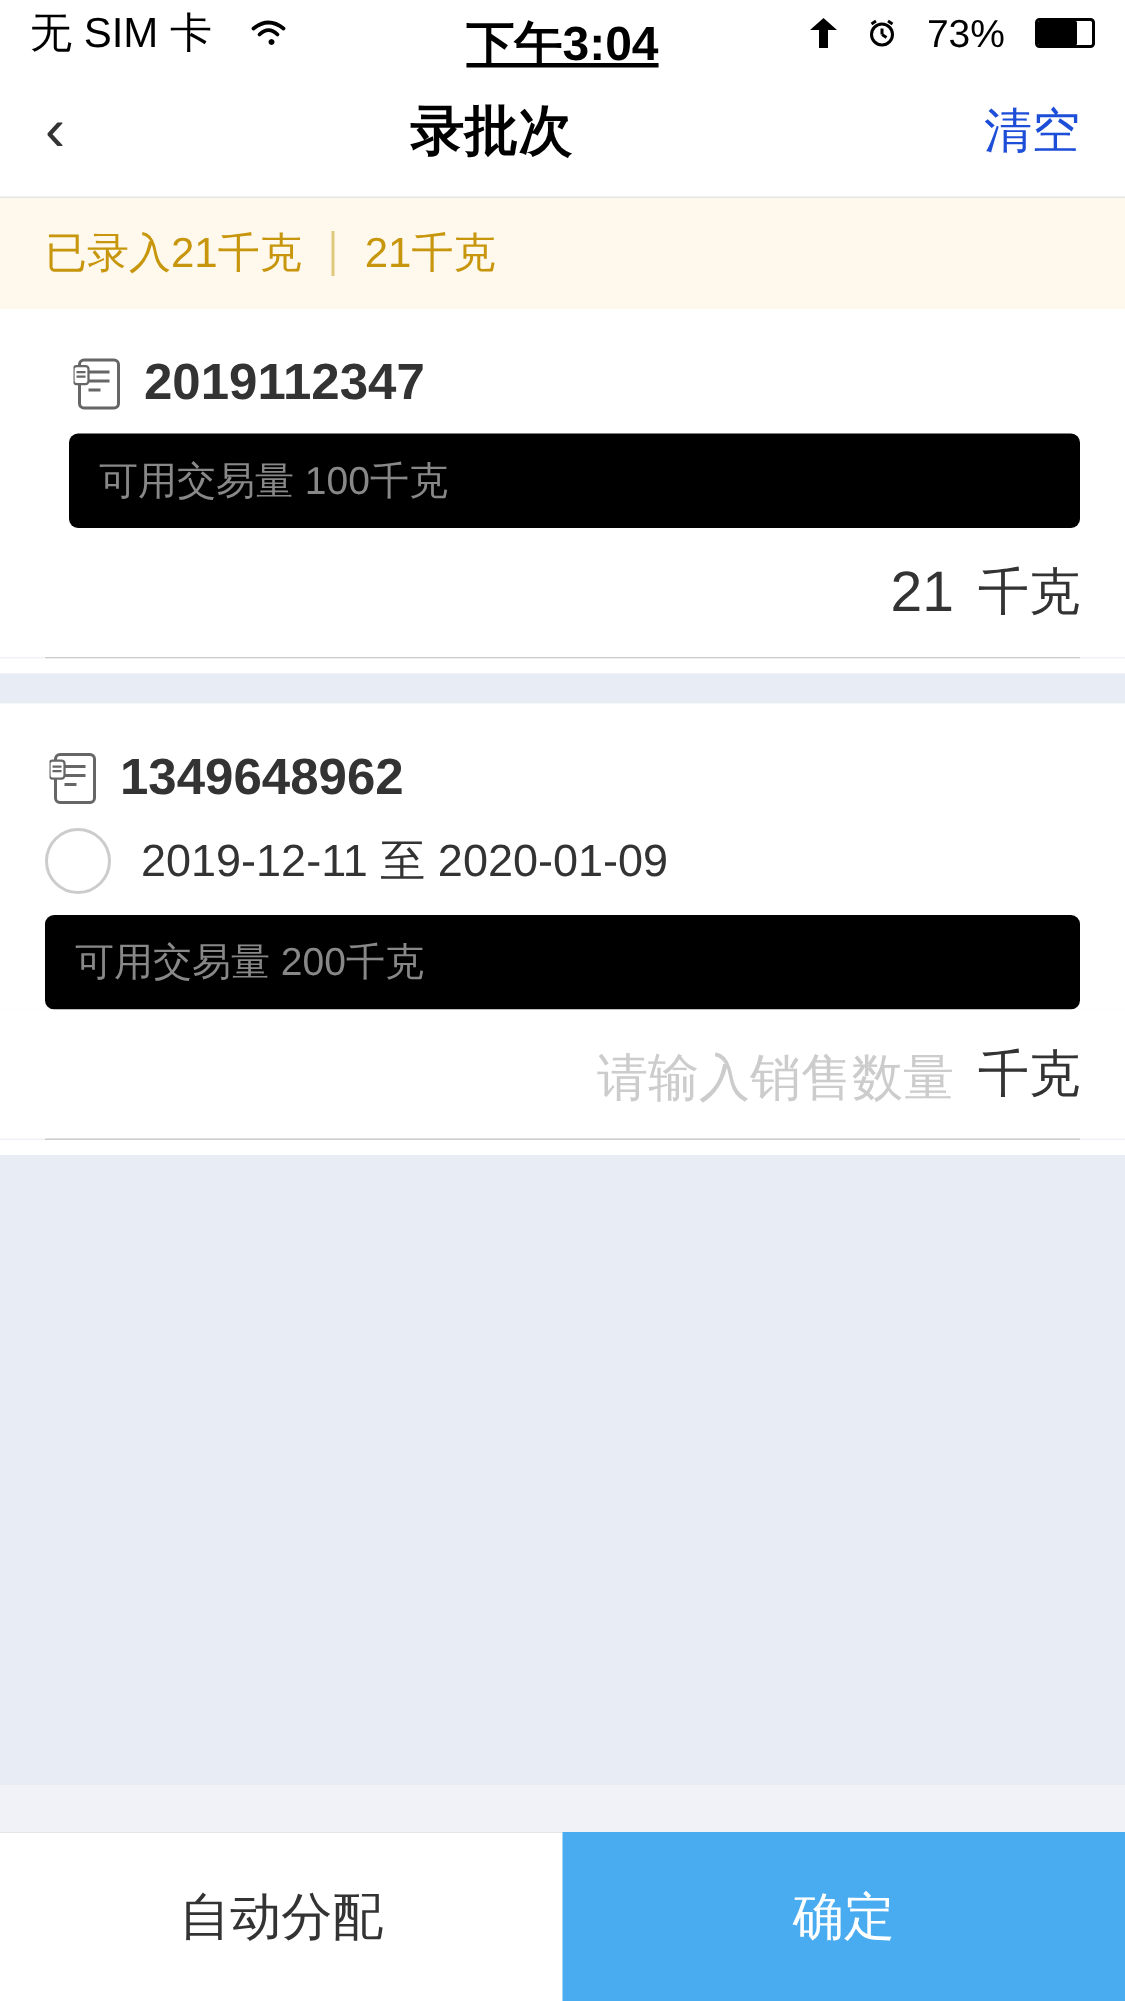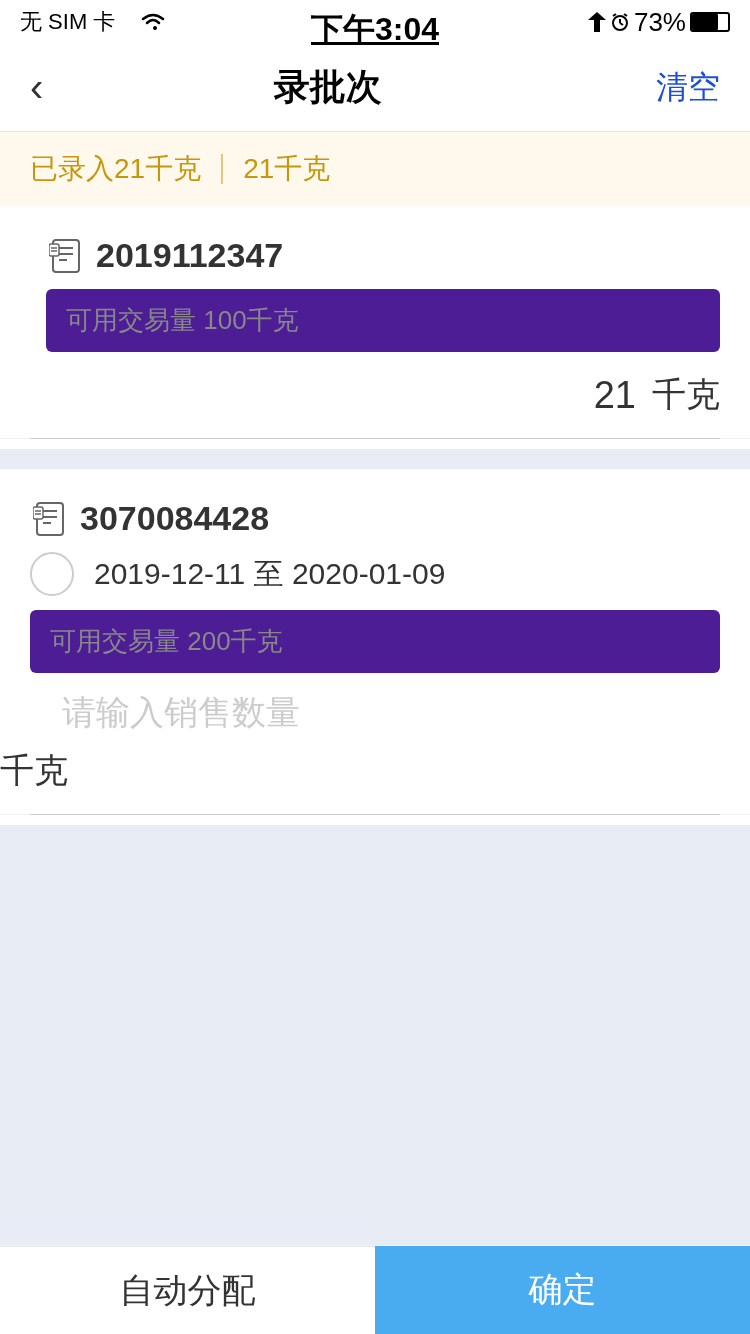--- a/index.html
+++ b/index.html
@@ -21,37 +21,37 @@
       display: flex;
       align-items: center;
       justify-content: space-between;
       padding: 0 20px;
       font-size: 28px;
     }
     .status-left {
       display: flex;
       align-items: center;
       gap: 24px;
-      font-size: 22px;
+      font-size: 28px;
       color: #000;
     }
     .status-center {
       font-size: 32px;
       font-weight: 600;
       color: #000;
       position: absolute;
       left: 50%;
       transform: translateX(-50%);
       top: 8px;
       text-decoration: underline;
     }
     .status-right {
       display: flex;
       align-items: center;
-      gap: 4px;
+      gap: 20px;
       font-size: 26px;
       color: #000;
     }
     .battery-icon {
       display: inline-block;
       width: 40px;
       height: 20px;
       border: 2px solid #000;
       border-radius: 3px;
       position: relative;
@@ -162,21 +162,21 @@
       content: '✓';
       color: #fff;
       font-size: 26px;
       font-weight: bold;
     }
     .batch-date {
       font-size: 30px;
       color: #333;
     }
     .batch-availability {
-      background: #4c1d95;
+      background: #000000;
       border-radius: 6px;
       padding: 14px 20px;
       margin-bottom: 0;
     }
     .batch-availability-text {
       font-size: 26px;
       color: #888;
     }
 
     
@@ -213,24 +213,23 @@
     .batch-card-2 {
       background: #fff;
       padding: 30px 30px 0 30px;
     }
 
     
     .input-row {
       background: #fff;
       padding: 20px 30px 20px 0;
       display: flex;
-      align-items: flex-start;
+      align-items: flex-end;
       justify-content: flex-end;
       gap: 16px;
-      flex-direction: column;
     }
     .qty-input {
       font-size: 34px;
       color: #ccc;
       border: none;
       outline: none;
       text-align: right;
       background: transparent;
       width: 300px;
     }
@@ -253,21 +252,21 @@
       flex: 1;
       min-height: 400px;
     }
 
     
     .bottom-bar {
       position: fixed;
       bottom: 0;
       left: 0;
       width: 750px;
-      height: 88px;
+      height: 113px;
       display: flex;
       background: #fff;
     }
     .btn-auto {
       flex: 1;
       display: flex;
       align-items: center;
       justify-content: center;
       font-size: 34px;
       color: #333;
@@ -364,21 +363,21 @@
       <svg width="34" height="36" viewBox="0 0 34 36">
         <rect x="4" y="2" width="26" height="32" rx="3" stroke="#666" stroke-width="2" fill="none"></rect>
         <line x1="10" y1="10" x2="24" y2="10" stroke="#666" stroke-width="2"></line>
         <line x1="10" y1="16" x2="24" y2="16" stroke="#666" stroke-width="2"></line>
         <line x1="10" y1="22" x2="18" y2="22" stroke="#666" stroke-width="2"></line>
         <rect x="0" y="6" width="10" height="12" rx="2" fill="#fff" stroke="#666" stroke-width="1.5"></rect>
         <line x1="2" y1="10" x2="8" y2="10" stroke="#666" stroke-width="1.5"></line>
         <line x1="2" y1="13" x2="8" y2="13" stroke="#666" stroke-width="1.5"></line>
       </svg>
     </span>
-    <span class="batch-id">3070084428</span>
+    <span class="batch-id">1349648962</span>
   </div>
   <div class="batch-row">
     <div class="radio-circle"></div>
     <span class="batch-date">2019-12-11 至 2020-01-09</span>
   </div>
   <div class="batch-availability">
     <span class="batch-availability-text">可用交易量 200千克</span>
   </div>
 </div>
 

